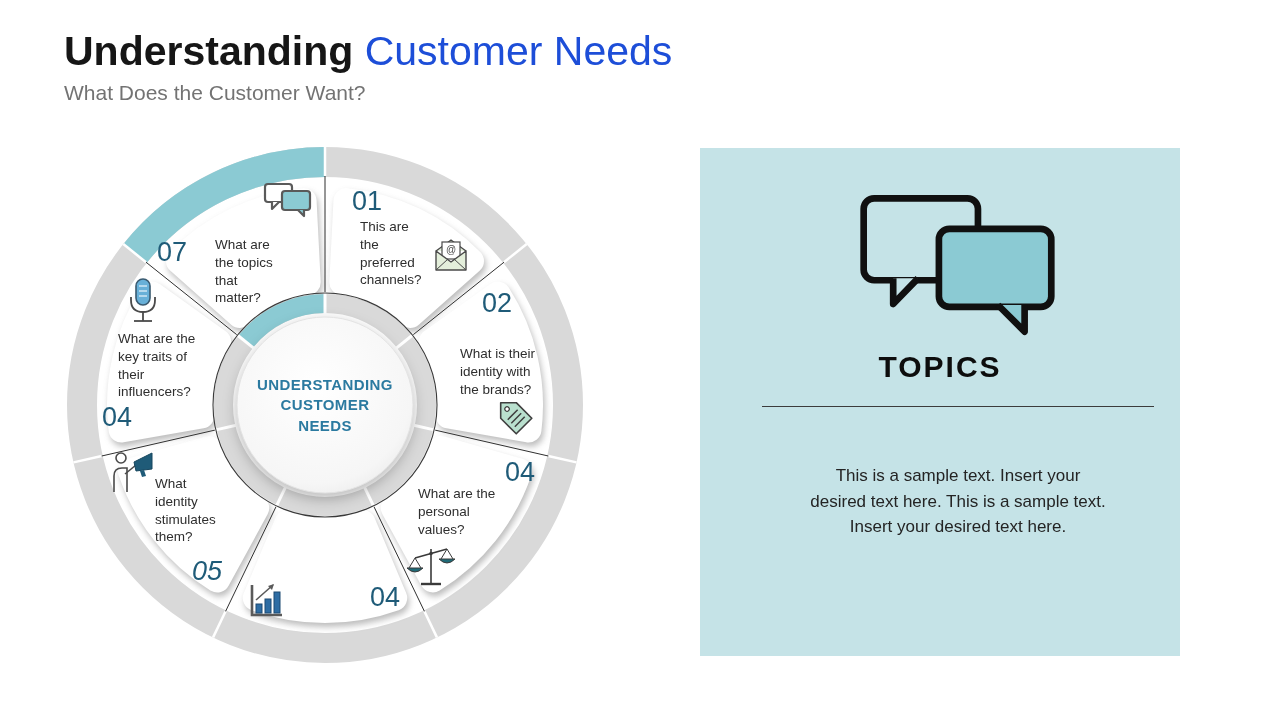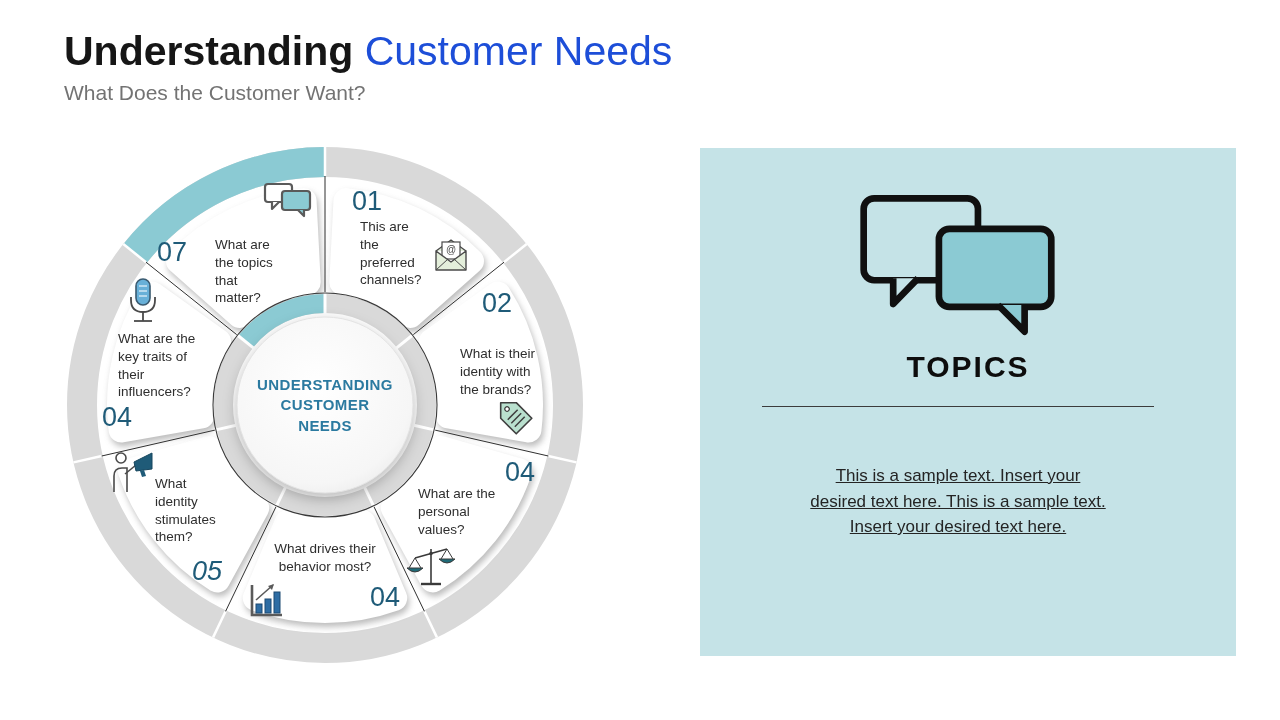--- a/index.html
+++ b/index.html
@@ -48,27 +48,27 @@
   .n4{left:325px;top:457px;} .q4{left:205px;top:400px;width:120px;text-align:center;}
   .n5{left:147px;top:431px;font-style:italic;} .q5{left:95px;top:335px;width:66px;}
   .n6{left:57px;top:277px;}  .q6{left:58px;top:190px;width:90px;}
   .n7{left:112px;top:112px;} .q7{left:155px;top:75px;width:68px;margin-top:21px;}
   .segicon{position:absolute;z-index:3;}
   .ic1{left:370px;top:95px;}  .ic2{left:428px;top:250px;}
   .ic3{left:345px;top:400px;} .ic4{left:185px;top:440px;}
   .ic5{left:50px;top:310px;}  .ic6{left:62px;top:136px;}
   .ic7{left:203px;top:42px;}
   
-  .panel{position:absolute;left:700px;top:148px;width:536px;height:508px;background:var(--panel-bg);}
+  .panel{position:absolute;left:700px;top:148px;width:480px;height:508px;background:var(--panel-bg);}
   .panel-icon{position:absolute;left:157px;top:44px;}
   .panel-title{position:absolute;top:202px;left:0;width:100%;text-align:center;
     font-size:30px;font-weight:700;letter-spacing:2px;color:#0d0d0d;}
   .divider{position:absolute;top:258px;left:62px;width:392px;height:1px;background:#3c3c3c;}
   .panel-body{position:absolute;top:315px;left:108px;width:300px;margin:0;text-align:center;
-    font-size:17px;line-height:1.5;color:#242424;text-decoration:underline;}
+    font-size:17px;line-height:1.5;color:#242424;}
   .bubble-stroke{fill:none;stroke:#101010;stroke-width:7;stroke-linejoin:round;}
   .bubble-fill{fill:var(--accent);stroke:#101010;stroke-width:7;stroke-linejoin:round;}
   .tail-bg{fill:var(--panel-bg);stroke:#101010;stroke-width:7;stroke-linejoin:round;}
   .tail-accent{fill:var(--accent);stroke:#101010;stroke-width:7;stroke-linejoin:round;}
 </style>
 </head>
 <body>
 
 <div class="slide">
 
@@ -138,21 +138,20 @@
     <div class="num n2">02</div>
     <div class="num n3">04</div>
     <div class="num n4">04</div>
     <div class="num n5">05</div>
     <div class="num n6">04</div>
     <div class="num n7">07</div>
 
     <div class="q q1">This are the preferred channels?</div>
     <div class="q q3">What are the personal values?</div>
     <div class="q q2">What is their identity with the brands?</div>
-    <div class="q q4">What drives their behavior most?</div>
     <div class="q q5">What identity stimulates them?</div>
     <div class="q q6">What are the key traits of their influencers?</div>
     <div class="q q7">What are the topics that matter?</div>
 
     <svg class="segicon ic1" width="42" height="42" viewBox="0 0 42 42">
       <path d="M6 16 L21 5 L36 16" fill="#E4EFDB" stroke="#4a4a4a" stroke-width="1.4"></path>
       <rect x="12" y="7" width="18" height="17" fill="#ffffff" stroke="#4a4a4a" stroke-width="1.2"></rect>
       <text x="21" y="18" font-size="10" fill="#4a4a4a" text-anchor="middle" font-family="Liberation Sans, sans-serif">@</text>
       <path d="M6 16 L21 27 L36 16 L36 35 L6 35 Z" fill="#E4EFDB" stroke="#4a4a4a" stroke-width="1.4" stroke-linejoin="round"></path>
       <path d="M6 35 L18 24 M36 35 L24 24" fill="none" stroke="#4a4a4a" stroke-width="1"></path>

